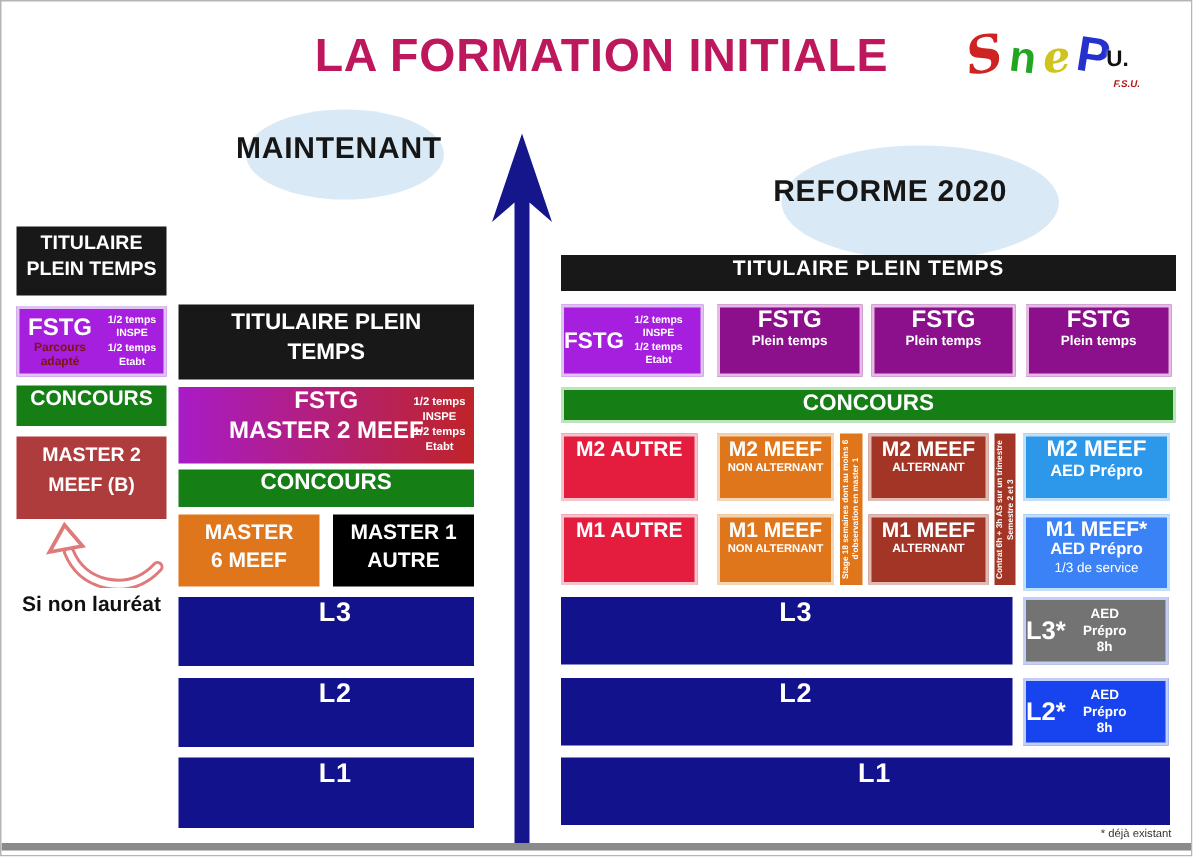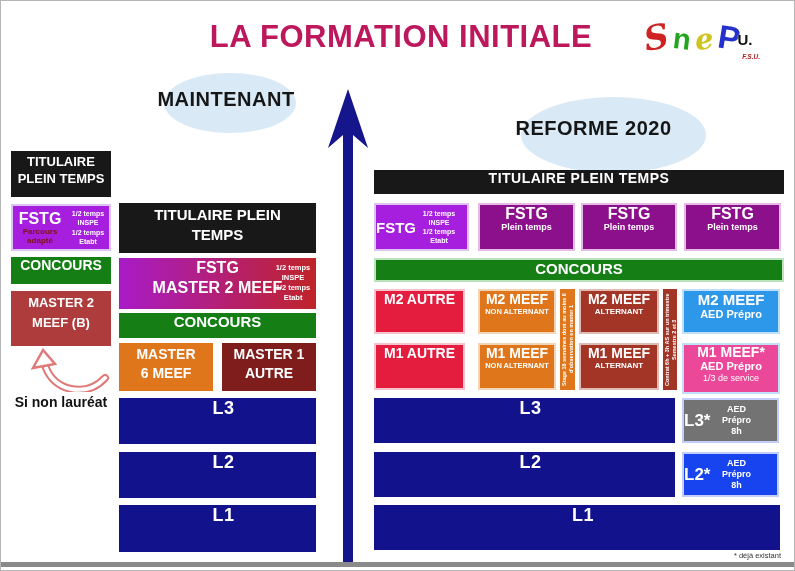--- a/index.html
+++ b/index.html
@@ -123,21 +123,21 @@
     </span>
   </div>
 
   <div class="box greenbox" style="left:118px; top:312px; width:197px; height:25px; font-size:15px;">
     <span>CONCOURS</span>
   </div>
 
   <div class="box" style="left:118px; top:342px; width:94px; height:48px; background:#E0761B; font-size:14px; line-height:19px; padding:2px 14px;">
     <span>MASTER 6 MEEF</span>
   </div>
-  <div class="box" style="left:221px; top:342px; width:94px; height:48px; background:#7f1d1d; font-size:14px; line-height:19px; padding:2px 0;">
+  <div class="box" style="left:221px; top:342px; width:94px; height:48px; background:#000000; font-size:14px; line-height:19px; padding:2px 0;">
     <span>MASTER 1 AUTRE</span>
   </div>
 
   <div class="box navy lvl" style="left:118px; top:397px; width:197px; height:46px;">
     <span>L3</span>
   </div>
   <div class="box navy lvl" style="left:118px; top:451px; width:197px; height:46px;">
     <span>L2</span>
   </div>
   <div class="box navy lvl" style="left:118px; top:504px; width:197px; height:47px;">
@@ -200,21 +200,21 @@
     <span>M1 AUTRE</span>
   </div>
   <div class="box" style="left:477px; top:342px; width:78px; height:47px; background:#E0761B; border:2px solid #F3D5B4;">
     <b style="font-size:14px; line-height:16px;">M1 MEEF</b>
     <span style="font-size:7.5px;">NON ALTERNANT</span>
   </div>
   <div class="box" style="left:578px; top:342px; width:80px; height:47px; background:#A33527; border:2px solid #E0BBB4;">
     <b style="font-size:14px; line-height:16px;">M1 MEEF</b>
     <span style="font-size:8px;">ALTERNANT</span>
   </div>
-  <div class="box" style="left:681px; top:342px; width:98px; height:51px; background:#ec4899; border:2px solid #BFE0F8;">
+  <div class="box" style="left:681px; top:342px; width:98px; height:51px; background:#3b82f6; border:2px solid #BFE0F8;">
     <b style="font-size:14px; line-height:15px;">M1 MEEF*</b>
     <b style="font-size:11px; line-height:13px;">AED Prépro</b>
     <span style="font-size:9px; font-weight:normal;">1/3 de service</span>
   </div>
 
   <div class="box navy lvl" style="left:373px; top:397px; width:301px; height:45px;">
     <span>L3</span>
   </div>
   <div class="box" style="left:681px; top:397px; width:97px; height:45px; background:#737373; border:2px solid #C2CEF8; flex-direction:row; gap:6px;">
     <b style="font-size:17px;">L3*</b>

